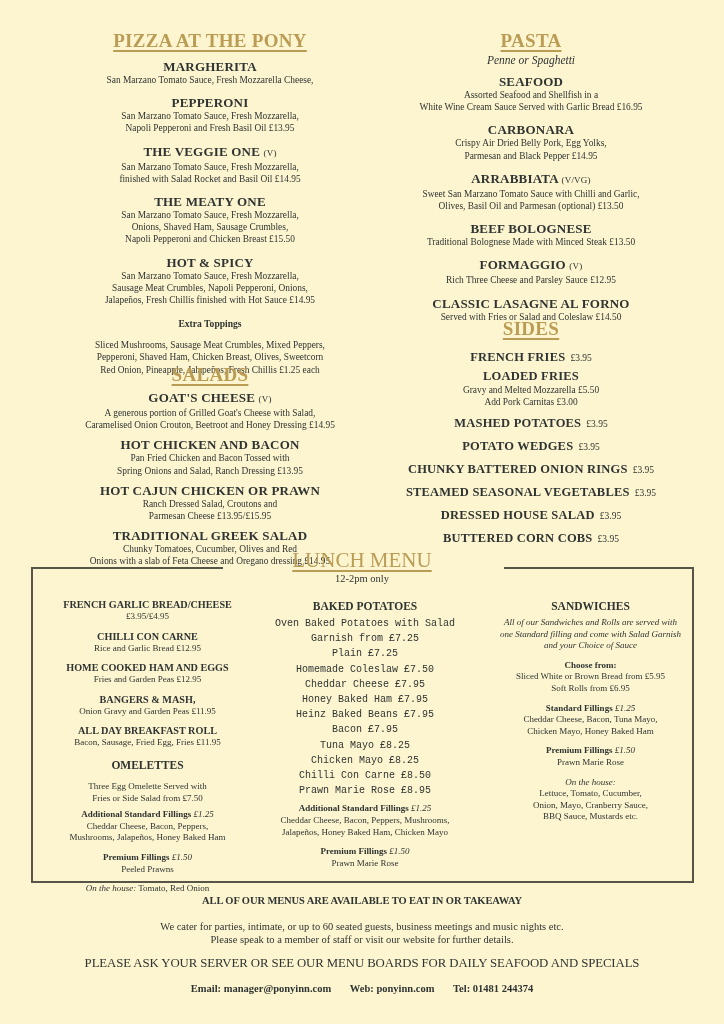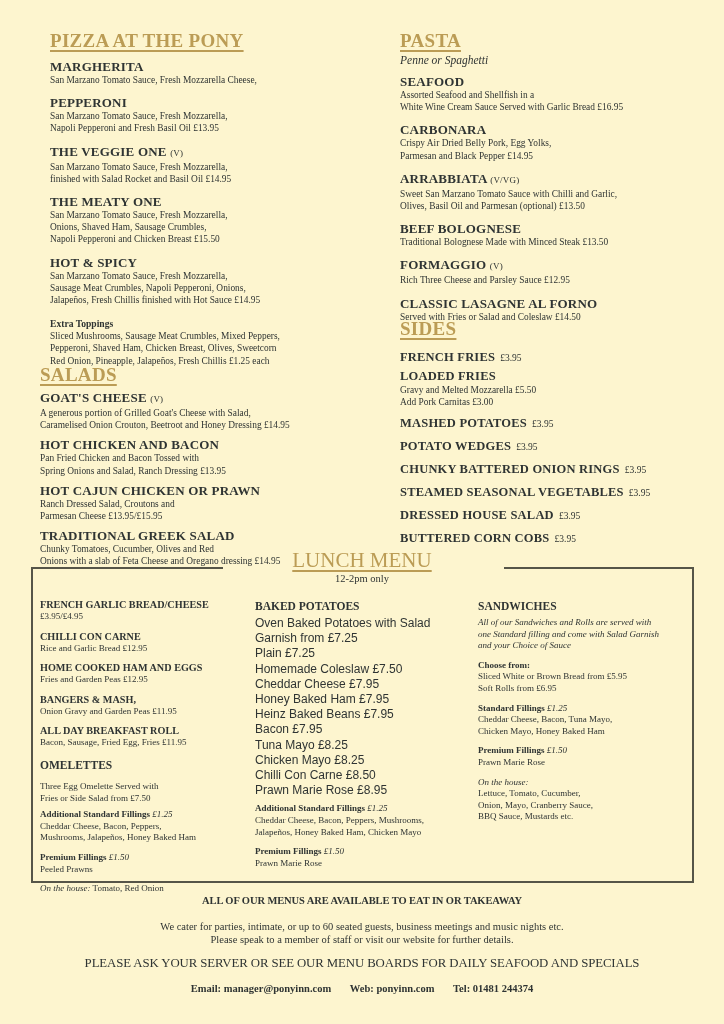--- a/index.html
+++ b/index.html
@@ -3,54 +3,54 @@
 <meta charset="utf-8">
 <style>
   html, body { margin:0; padding:0; }
   body {
     width:724px; height:1024px; overflow:hidden;
     background:#fdf5cf;
     color:#2f3433;
     font-family:"DejaVu Serif", "Liberation Serif", serif;
     position:relative;
   }
-  .col { position:absolute; }
+  .col { position:absolute; text-align:center; }
   .sec-title {
     font-family:"Liberation Serif", serif;
     font-weight:bold; color:#bb9c55;
     font-size:19px; letter-spacing:0.3px;
     text-decoration:underline; text-decoration-thickness:1.5px; text-underline-offset:3px;
     margin:0; line-height:22px;
   }
   .sub-italic { font-family:"Liberation Serif", serif; font-style:italic; font-size:11.5px; margin:2px 0 8px; }
   .item { margin:0 0 9px; }
   .item-name {
     font-family:"Liberation Serif", serif; font-weight:bold;
     font-size:13px; line-height:15px; margin:0; letter-spacing:0.2px;
   }
   .tag { font-weight:normal; font-size:9px; }
   .desc { font-family:"Liberation Serif", serif; font-size:9.4px; line-height:12.2px; margin:0; }
   .price-inline { font-family:"Liberation Serif", serif; font-weight:normal; font-size:9.5px; }
-  .extra-title { font-family:"Liberation Serif", serif; font-weight:bold; font-size:9.6px; margin:0; line-height:12px; }
+  .extra-title { font-family:"Liberation Serif", serif; font-weight:bold; font-size:9.6px; margin:9px; line-height:12px; }
   .side-name { font-size:12.5px; }
   .side-item { margin:0 0 4px; }
 
   
   .lunch-line { position:absolute; background:#565548; }
   .lunch-title {
     position:absolute; left:0; width:724px; top:549px; text-align:center;
   }
   .lunch-title .sec-title { font-size:21px; font-weight:normal; letter-spacing:0; }
   .lunch-hours { font-family:"Liberation Serif", serif; font-size:10.5px; margin-top:2px; }
   .l-head { font-family:"Liberation Serif", serif; font-weight:bold; font-size:10.2px; line-height:12px; margin:0; }
   .l-desc { font-family:"Liberation Serif", serif; font-size:9px; line-height:11.6px; margin:0; }
   .l-item { margin:0 0 8px; }
   .l-sec { font-family:"Liberation Serif", serif; font-weight:bold; font-size:11.5px; margin:0 0 8px; }
   .it { font-style:italic; }
-  .bp-list div { font-family:Liberation Sans, sans-serif; font-size:12px; line-height:15.2px; }
+  .bp-list div { font-family:Liberation Mono, monospace; font-size:10px; line-height:15.2px; }
 
   .footer { position:absolute; left:0; width:724px; text-align:center; font-family:"Liberation Serif", serif; }
   .f1 { top:895px; font-weight:bold; font-size:10.5px; letter-spacing:-0.1px; }
   .f2 { top:920px; font-size:10.5px; line-height:13px; }
   .f3 { top:956px; font-size:12.8px; letter-spacing:-0.1px; }
   .f4 { top:983px; font-weight:bold; font-size:10.5px; }
   .f4 span { margin:8px 8px; }
 </style>
 </head>
 <body>

